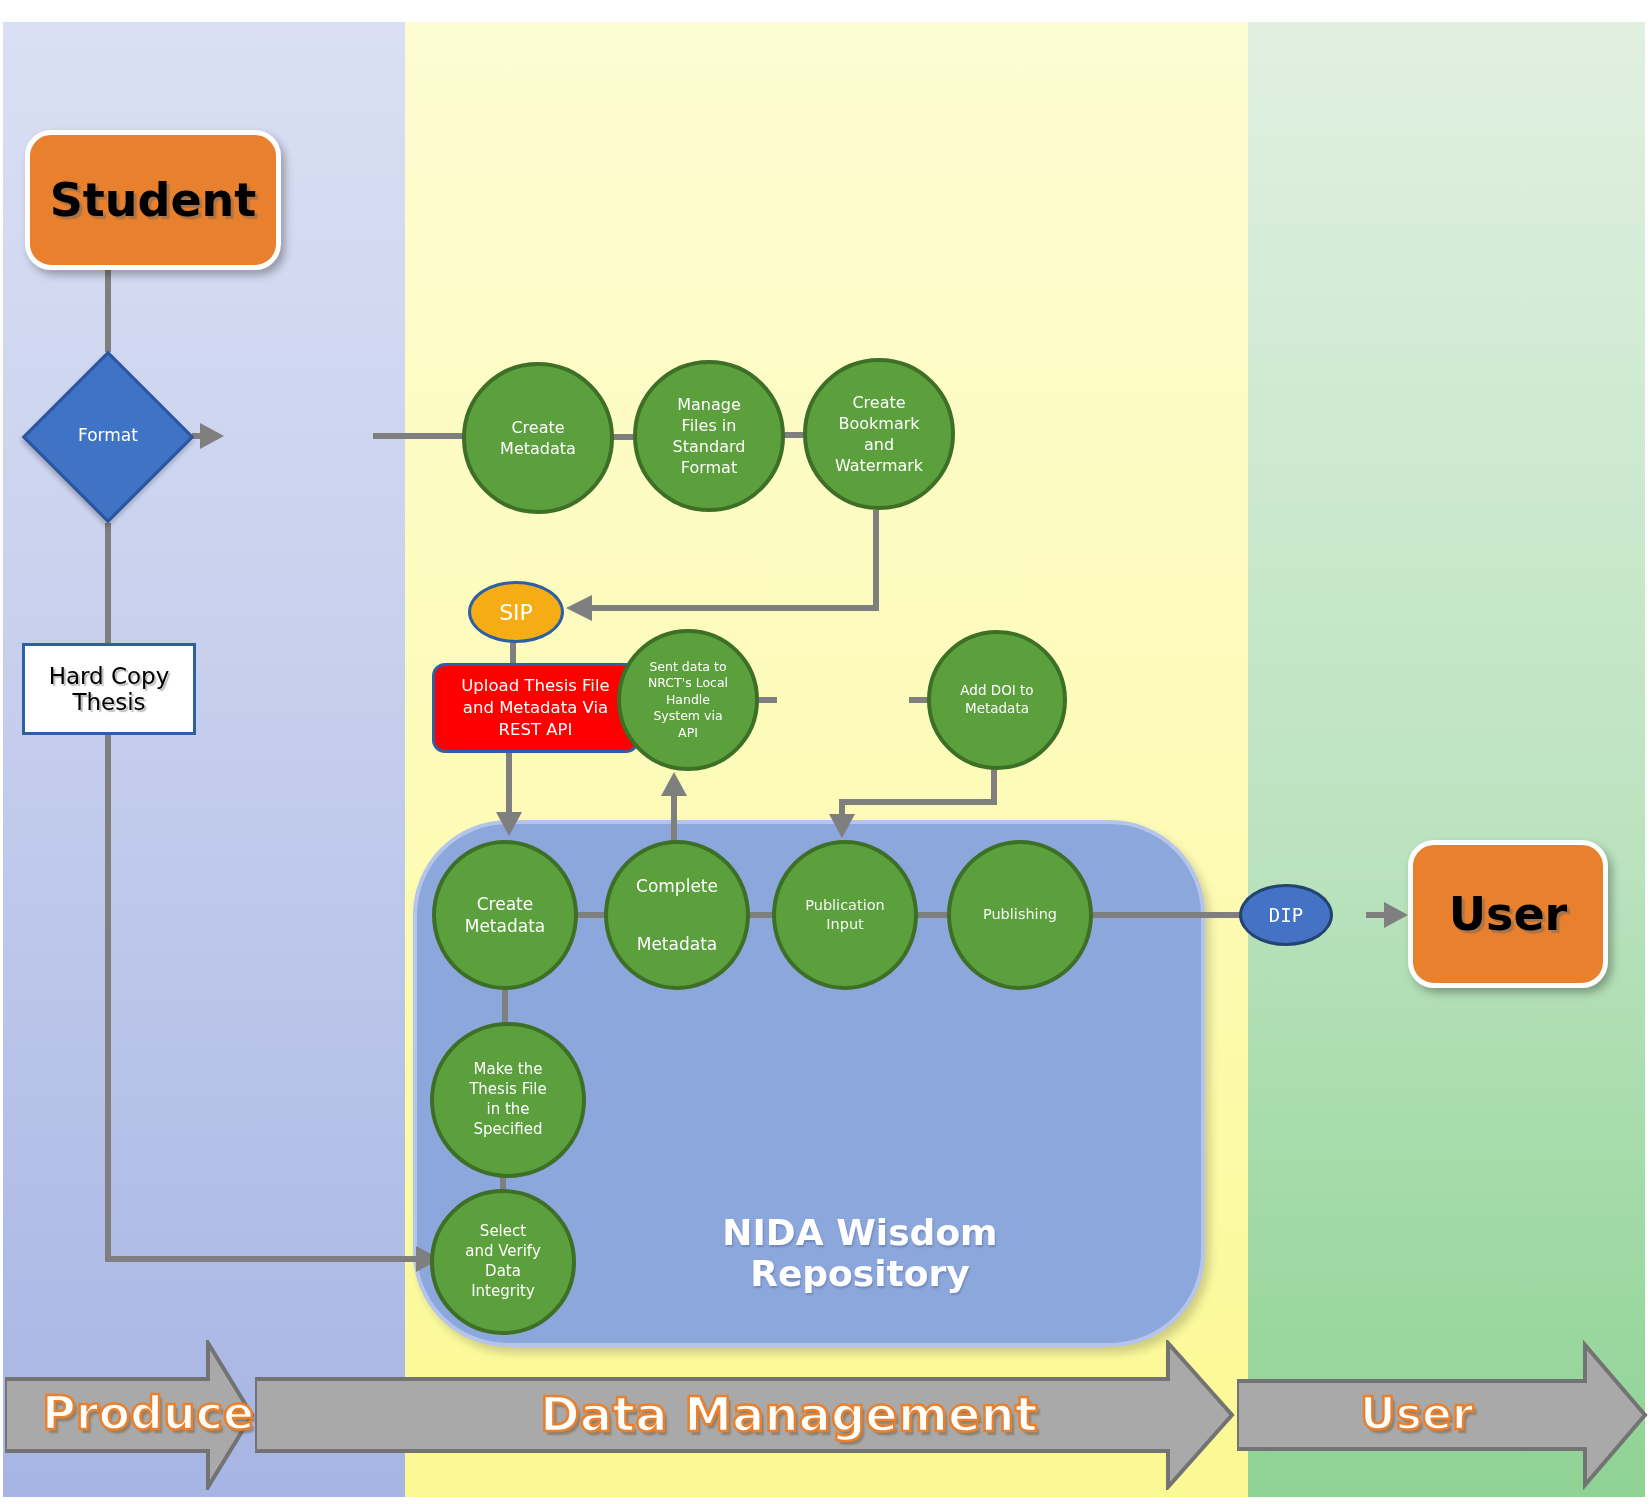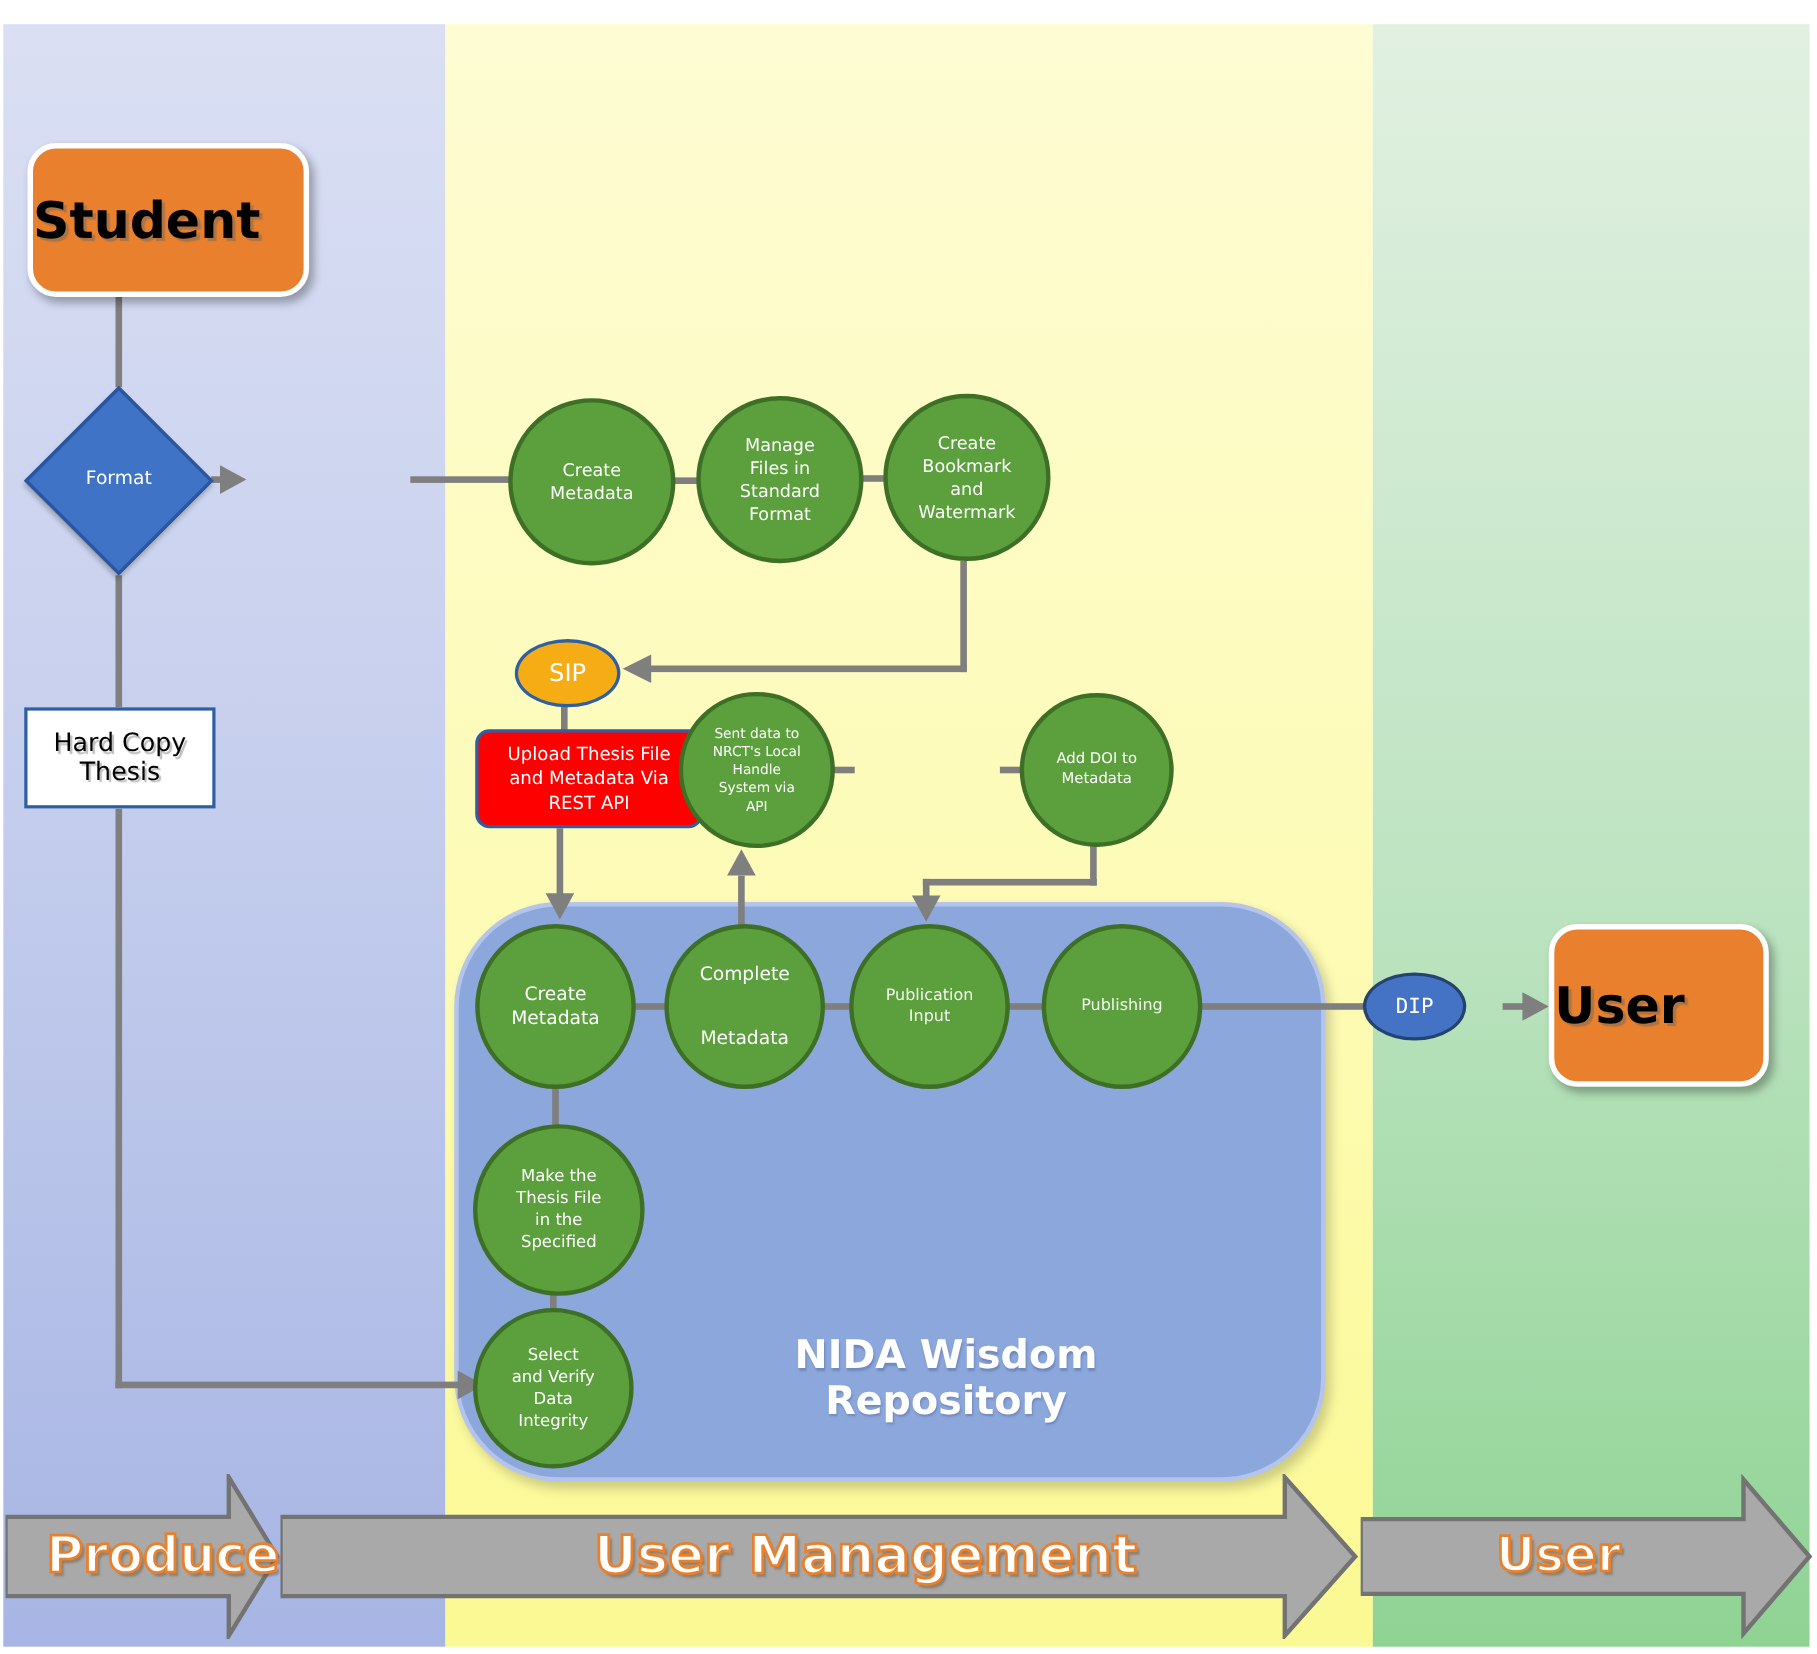--- a/index.html
+++ b/index.html
@@ -13,21 +13,21 @@
   .ah{position:absolute;width:0;height:0;}
   .ah-r{border-left:24px solid #7F7F7F;border-top:13px solid transparent;border-bottom:13px solid transparent;}
   .ah-l{border-right:26px solid #7F7F7F;border-top:13px solid transparent;border-bottom:13px solid transparent;}
   .ah-d{border-top:24px solid #7F7F7F;border-left:13px solid transparent;border-right:13px solid transparent;}
   .ah-u{border-bottom:24px solid #7F7F7F;border-left:13px solid transparent;border-right:13px solid transparent;}
   .circ{position:absolute;border-radius:50%;background:#5C9F3D;border:4px solid #3D7026;color:#fff;
         display:flex;flex-direction:column;align-items:center;justify-content:center;text-align:center;
         box-sizing:border-box;line-height:1.32;}
   .tl{display:block;}
   .bigbox{position:absolute;background:#E8802D;border:5px solid #ffffff;border-radius:26px;
-          box-shadow:4px 5px 8px rgba(0,0,0,0.30);display:flex;align-items:center;justify-content:flex-start;box-sizing:border-box;}
+          box-shadow:4px 5px 8px rgba(0,0,0,0.30);display:flex;align-items:center;justify-content:center;box-sizing:border-box;}
   .big-label{font-weight:bold;font-size:46px;color:#000;text-shadow:3px 3px 1px rgba(100,100,100,0.45);}
   .whitebox{position:absolute;background:#ffffff;border:3px solid #2E5FA3;display:flex;flex-direction:column;
             align-items:center;justify-content:center;box-sizing:border-box;text-align:center;}
   .box-label{color:#000;text-shadow:2px 2px 1px rgba(120,120,120,0.5);}
   .lane-label{position:absolute;font-weight:bold;color:#ffffff;-webkit-text-stroke:2.5px #E8802D;
               text-shadow:3px 4px 2px rgba(110,80,40,0.45);white-space:nowrap;}
   .dim{color:rgba(255,255,255,0.93);font-weight:normal;}
 </style>
 </head>
 <body>
@@ -170,20 +170,20 @@
   </div>
 
   <svg width="250" height="150" viewBox="0 0 250 150" style="position:absolute;left:5px;top:1340px;">
     <polygon points="0,39 203,39 203,3 247,75 203,147 203,111 0,111" fill="#A9A9A9" stroke="#737373" stroke-width="4"></polygon>
   </svg>
   <div class="lane-label" style="left:42px;top:1386px;font-size:46px;">Producer</div>
 
   <svg width="980" height="150" viewBox="0 0 980 150" style="position:absolute;left:255px;top:1340px;">
     <polygon points="0,39 913,39 913,3 977,75 913,147 913,111 0,111" fill="#A9A9A9" stroke="#737373" stroke-width="4"></polygon>
   </svg>
-  <div class="lane-label" style="left:540px;top:1386px;font-size:48px;">User Management</div>
+  <div class="lane-label" style="left:540px;top:1386px;font-size:48px;">Data Management</div>
 
   <svg width="412" height="150" viewBox="0 0 412 150" style="position:absolute;left:1237px;top:1340px;">
     <polygon points="0,41 348,41 348,5 408,75 348,145 348,109 0,109" fill="#A9A9A9" stroke="#737373" stroke-width="4"></polygon>
   </svg>
   <div class="lane-label" style="left:1360px;top:1388px;font-size:44px;">User</div>
 
 </div>
 
 </body></html>

